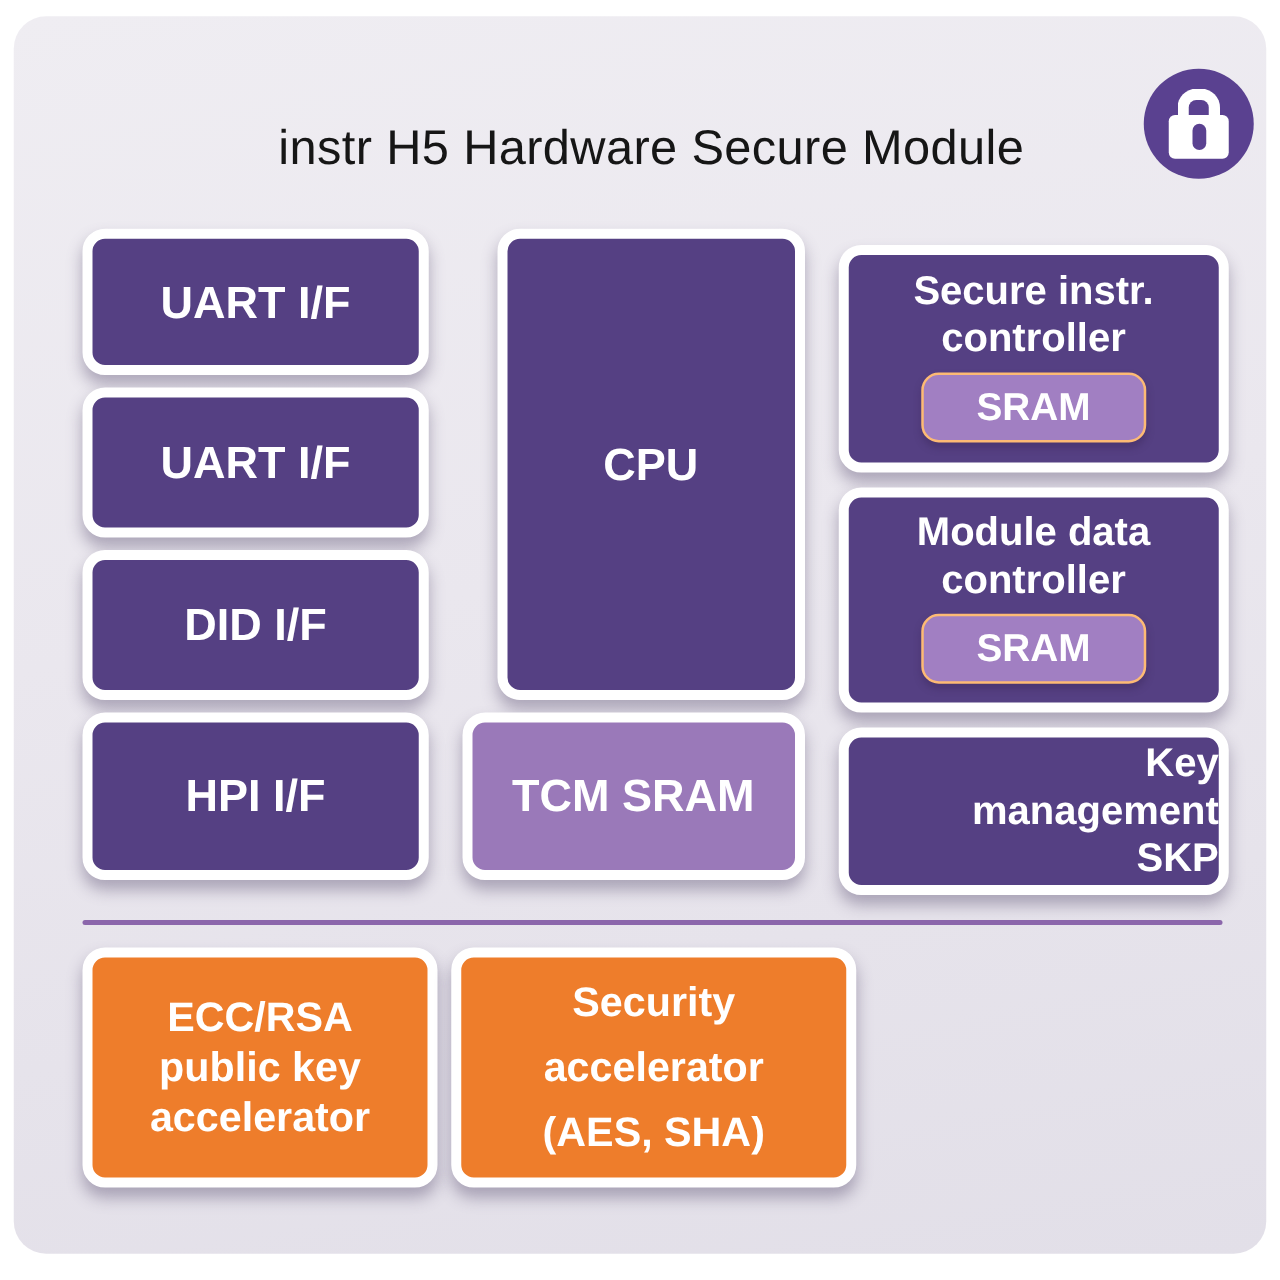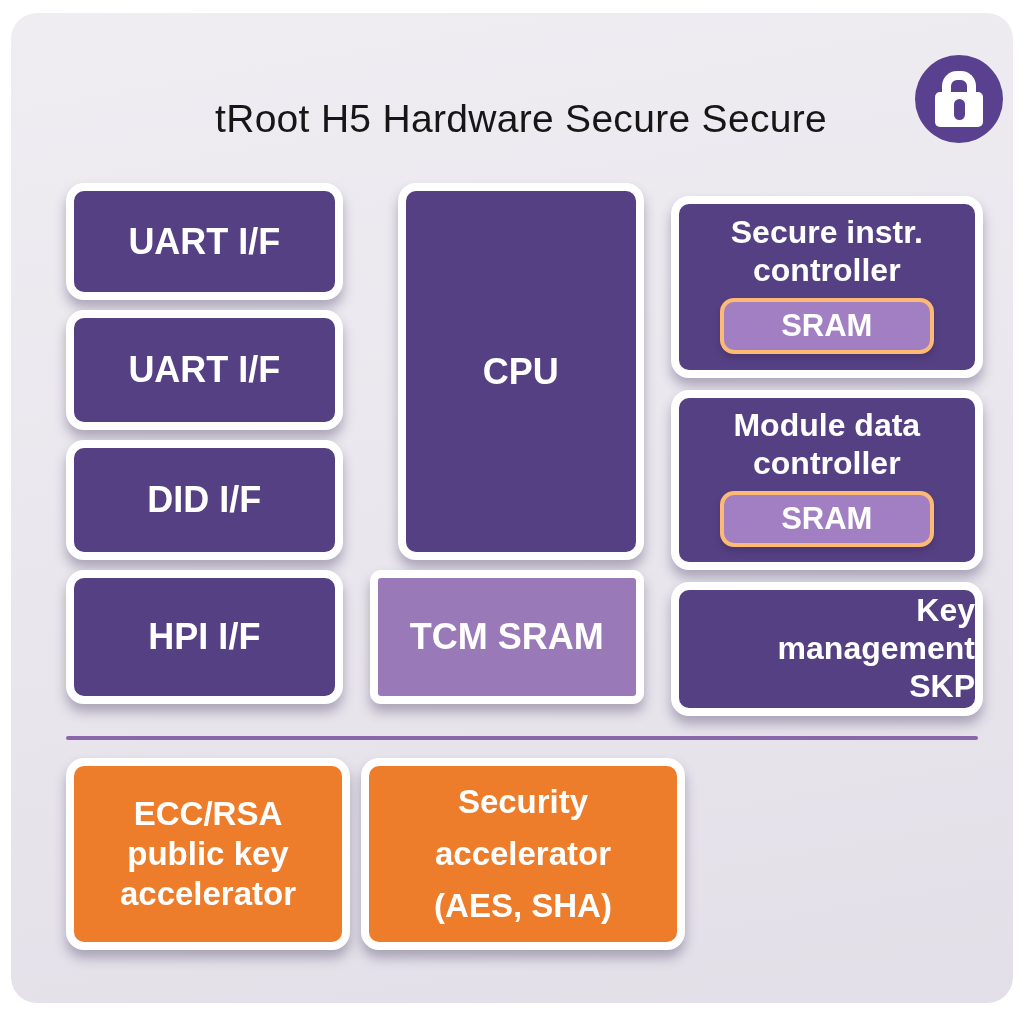--- a/index.html
+++ b/index.html
@@ -91,31 +91,31 @@
     font-size: 36px;
     text-align: center;
     line-height: 1.15;
   }
   .h117 { height: 117px; }
   .h120 { height: 120px; }
   .h134 { height: 134px; }
   .hcpu { height: 377px; margin-left: 28px; }
   .hsi  { height: 182px; margin-top: 13px; }
   .hsd  { height: 180px; }
-  .light { background: var(--light-purple, #9a79b9); border-radius: 11px; }
+  .light { background: var(--light-purple, #9a79b9); }
   .orange { background: var(--orange, #ee7d2b); height: 192px; }
   .ctrl { font-size: 32px; line-height: 1.18; padding-bottom: 6px; }
   .kmgmt { font-size: 32px; line-height: 1.18; align-items: flex-end; }
   .multi { font-size: 33px; line-height: 1.22; }
   .chip {
     box-sizing: border-box;
     margin-top: 9px;
-    width: 214px; height: 56px;
+    width: 180px; height: 56px;
     background: var(--sram-purple, #a17fc2);
-    border: 4px solid #fdba74;
+    border: 2px solid #fdba74;
     border-radius: 14px;
     display: flex;
     align-items: center;
     justify-content: center;
     font-size: 31px;
     font-weight: bold;
     box-shadow: 0 4px 6px rgba(55, 35, 80, 0.35);
   }
   .divider {
     position: absolute;
@@ -123,21 +123,21 @@
     width: 912px; height: 4px;
     background: var(--divider, #8b66ab);
     border-radius: 2px;
   }
 </style>
 </head>
 <body>
 
 <div class="canvas">
 
-  <div class="title">tRoot H5 Hardware Secure Secure</div>
+  <div class="title">instr H5 Hardware Secure Module</div>
 
   <div class="lock">
     <div class="lock-shackle"></div>
     <div class="lock-body"></div>
     <div class="lock-keyhole"></div>
   </div>
 
   <div class="grid">
 
     <div class="col col1">

